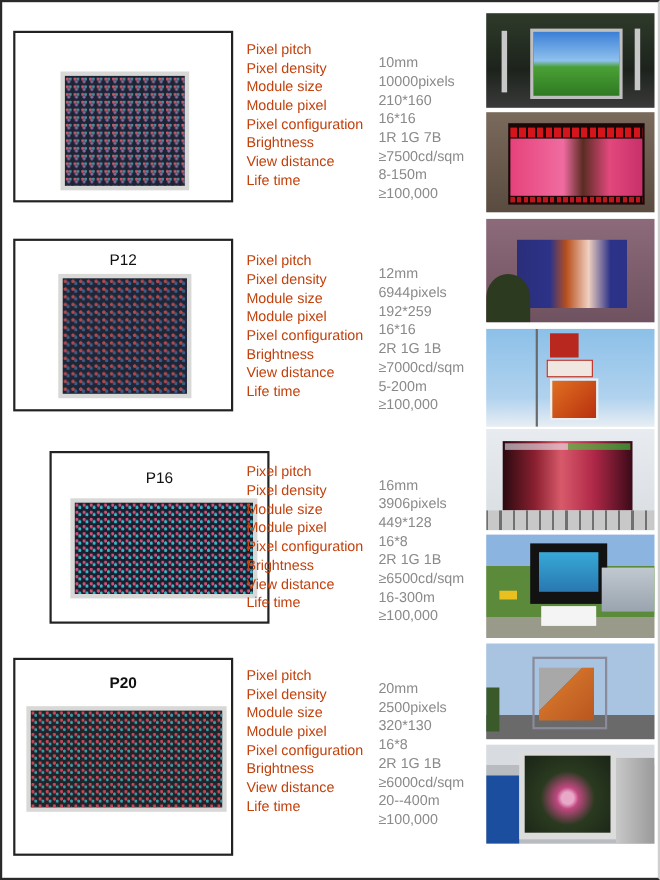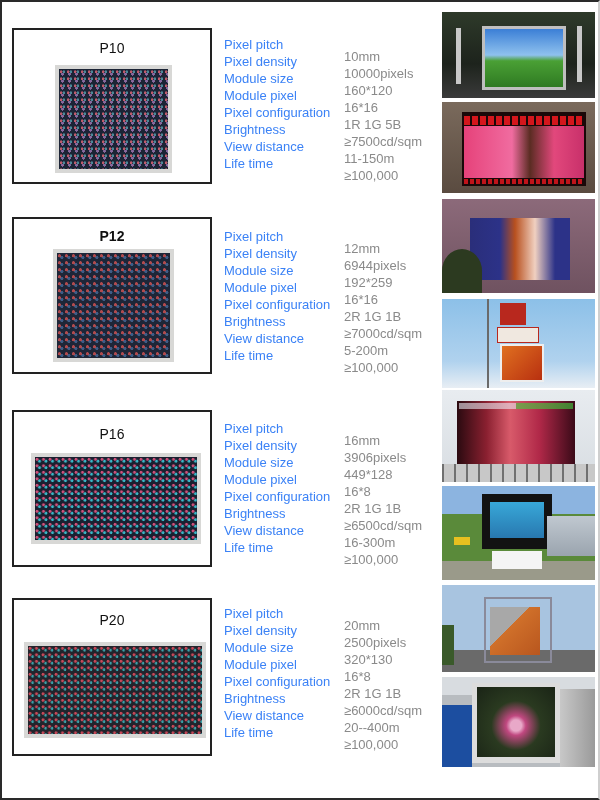--- a/index.html
+++ b/index.html
@@ -4,72 +4,71 @@
 <style>
   html, body { margin:0; padding:0; background:#ffffff; }
   body { width:600px; height:800px; position:relative; overflow:hidden; font-family:"Liberation Sans", sans-serif; }
   .frame { position:absolute; left:0; top:0; width:596px; height:796px; border:2px solid #2a2a2a; border-right-color:#cfcfcf; background:#fff; }
   .product-box { position:absolute; left:12px; width:200px; border:2px solid #222; background:#fff; box-sizing:border-box; }
   .product-title { position:absolute; left:0; right:0; text-align:center; font-size:14px; color:#111; }
   .module { position:absolute; background:#d8d8d6; }
   .module .panel { position:absolute; left:4px; right:4px; top:4px; bottom:4px; background-color:#1c2436; }
   .specs { position:absolute; left:224px; width:215px; }
   .spec-row { height:17px; line-height:17px; font-size:13px; white-space:nowrap; position:relative; }
-  .spec-label { position:absolute; left:0; color:#3b82f6; }
+  .spec-label { position:absolute; left:0; color:#c2410c; }
   .spec-value { position:absolute; left:120px; color:#8a8a8a;margin-top:12px; }
   .photo { position:absolute; left:442px; width:153px; overflow:hidden; }
   .photo > div { position:absolute; }
 </style>
 </head>
 <body>
 
 <div class="frame"></div>
 
 <div class="product-box" style="top:28px;height:156px;">
-  <div class="product-title" style="top:10px;">P10</div>
   <div class="module" style="left:41px;top:35px;width:117px;height:108px;">
     <div class="panel" style="background-image:radial-gradient(circle at 30% 40%, #c05a6a 1.2px, transparent 1.6px),radial-gradient(circle at 70% 40%, #4a8a9a 1.2px, transparent 1.6px),radial-gradient(circle at 50% 75%, #8a6aa0 1.2px, transparent 1.6px);background-size:7px 7px;"></div>
   </div>
 </div>
 <div class="specs" style="top:36px;">
   <div class="spec-row">
       <span class="spec-label">Pixel pitch</span>
       <span class="spec-value">10mm</span>
     </div>
   <div class="spec-row">
       <span class="spec-label">Pixel density</span>
       <span class="spec-value">10000pixels</span>
     </div>
   <div class="spec-row">
       <span class="spec-label">Module size</span>
-      <span class="spec-value">160*120</span>
+      <span class="spec-value">210*160</span>
     </div>
   <div class="spec-row">
       <span class="spec-label">Module pixel</span>
       <span class="spec-value">16*16</span>
     </div>
   <div class="spec-row">
       <span class="spec-label">Pixel configuration</span>
-      <span class="spec-value">1R 1G 5B</span>
+      <span class="spec-value">1R 1G 7B</span>
     </div>
   <div class="spec-row">
       <span class="spec-label">Brightness</span>
       <span class="spec-value">≥7500cd/sqm</span>
     </div>
   <div class="spec-row">
       <span class="spec-label">View distance</span>
-      <span class="spec-value">11-150m</span>
-    </div>
-  <div class="spec-row">
-      <span class="spec-label">Life time</span>
-      <span class="spec-value">≥100,000</span>
-    </div>
-</div>
-
-<div class="product-box" style="top:217px;height:157px;font-weight:bold;">
+      <span class="spec-value">8-150m</span>
+    </div>
+  <div class="spec-row">
+      <span class="spec-label">Life time</span>
+      <span class="spec-value">≥100,000</span>
+    </div>
+</div>
+
+<div class="product-box" style="top:217px;height:157px;">
   <div class="product-title" style="top:9px;">P12</div>
   <div class="module" style="left:39px;top:30px;width:121px;height:113px;">
     <div class="panel" style="background-color:#1e2638;background-image:radial-gradient(circle at 35% 40%, #b04a4e 1.4px, transparent 1.8px),radial-gradient(circle at 70% 65%, #3e5c86 1.4px, transparent 1.8px);background-size:7px 7px;"></div>
   </div>
 </div>
 <div class="specs" style="top:228px;">
   <div class="spec-row">
       <span class="spec-label">Pixel pitch</span>
       <span class="spec-value">12mm</span>
     </div>
@@ -96,21 +95,21 @@
   <div class="spec-row">
       <span class="spec-label">View distance</span>
       <span class="spec-value">5-200m</span>
     </div>
   <div class="spec-row">
       <span class="spec-label">Life time</span>
       <span class="spec-value">≥100,000</span>
     </div>
 </div>
 
-<div class="product-box" style="top:410px;height:157px;">
+<div class="product-box" style="top:410px;height:157px;margin-left:33px;">
   <div class="product-title" style="top:14px;">P16</div>
   <div class="module" style="left:17px;top:41px;width:170px;height:91px;">
     <div class="panel" style="background-color:#1a2030;background-image:radial-gradient(circle at 30% 35%, #d0507a 1.3px, transparent 1.7px),radial-gradient(circle at 70% 65%, #38b8c8 1.3px, transparent 1.7px);background-size:6.5px 6.5px;"></div>
   </div>
 </div>
 <div class="specs" style="top:420px;">
   <div class="spec-row">
       <span class="spec-label">Pixel pitch</span>
       <span class="spec-value">16mm</span>
     </div>
@@ -137,21 +136,21 @@
   <div class="spec-row">
       <span class="spec-label">View distance</span>
       <span class="spec-value">16-300m</span>
     </div>
   <div class="spec-row">
       <span class="spec-label">Life time</span>
       <span class="spec-value">≥100,000</span>
     </div>
 </div>
 
-<div class="product-box" style="top:598px;height:158px;">
+<div class="product-box" style="top:598px;height:180px;font-weight:bold;">
   <div class="product-title" style="top:12px;">P20</div>
   <div class="module" style="left:10px;top:42px;width:182px;height:96px;">
     <div class="panel" style="background-color:#22242c;background-image:radial-gradient(circle at 30% 35%, #c84858 1.3px, transparent 1.7px),radial-gradient(circle at 70% 65%, #3aa0a8 1.2px, transparent 1.6px);background-size:6.5px 6.5px;"></div>
   </div>
 </div>
 <div class="specs" style="top:605px;">
   <div class="spec-row">
       <span class="spec-label">Pixel pitch</span>
       <span class="spec-value">20mm</span>
     </div>

